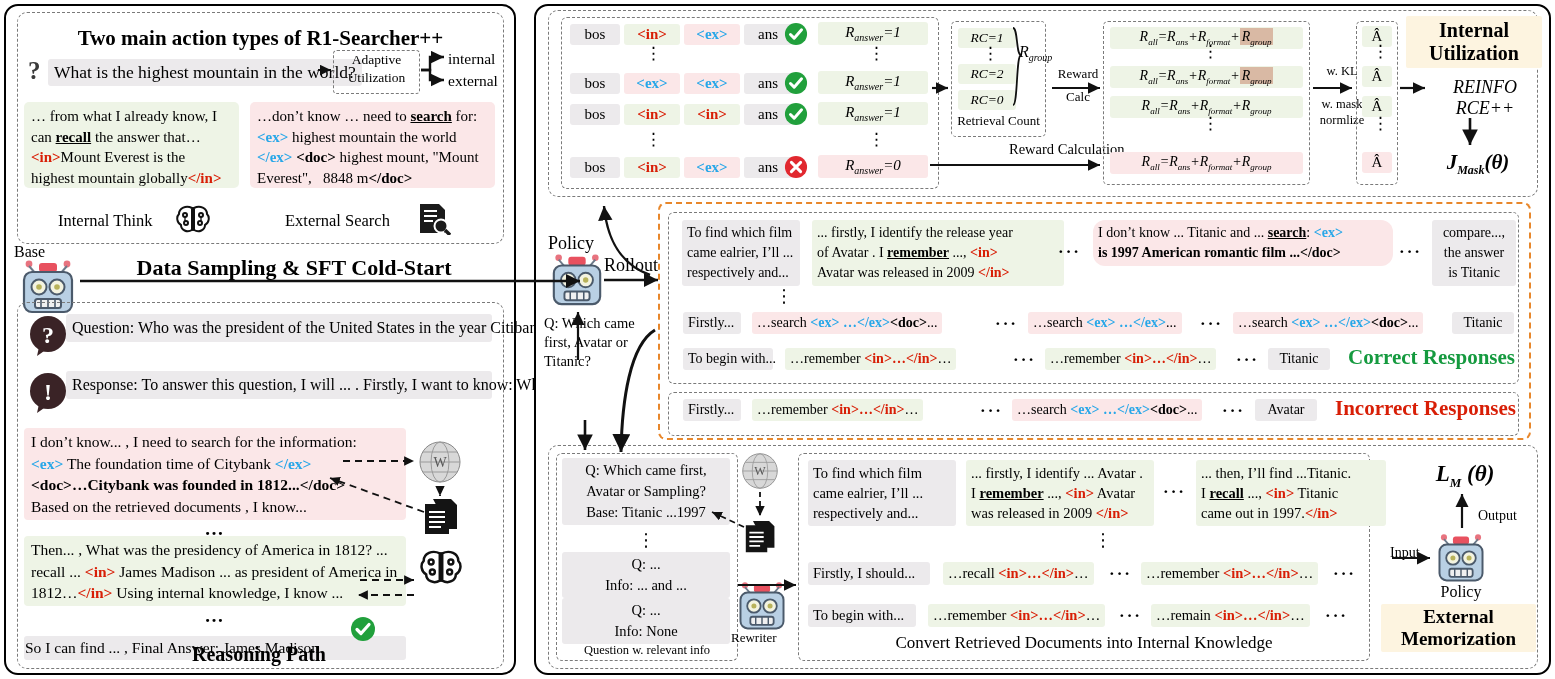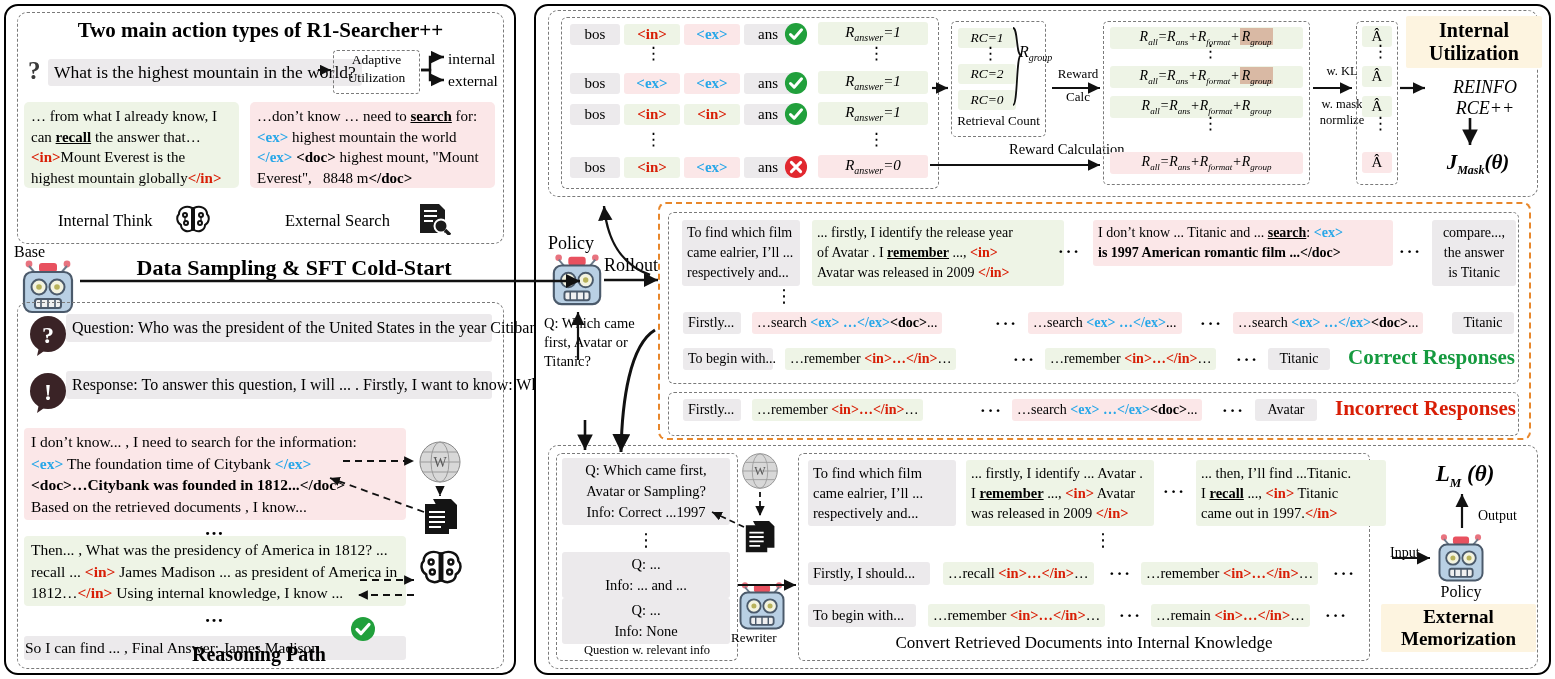--- a/index.html
+++ b/index.html
@@ -39,21 +39,21 @@
 </style>
 </head>
 <body>
 
 <div id="root">
 
   <div class="panel" style="left:4px;top:4px;width:512px;height:671px;"></div>
 
   <div class="dashpanel" style="left:17px;top:12px;width:487px;height:232px;"></div>
 
-  <div class="ttl" style="position:absolute;left:17px;top:18px;width:487px;font-size:21px;">Two main action types of R1-Searcher++</div>
+  <div class="ttl" style="position:absolute;left:17px;top:26px;width:487px;font-size:21px;">Two main action types of R1-Searcher++</div>
 
   <div style="position:absolute;left:28px;top:57px;font-size:25px;font-weight:bold;color:#3a3a3a;">?</div>
   <div class="chip gr" style="position:absolute;left:48px;top:59px;font-size:17.5px;padding:3px 6px;">What is the highest mountain in the world?</div>
 
   <div class="dashpanel" style="left:333px;top:50px;width:87px;height:44px;border-radius:4px;"></div>
   <div class="center" style="position:absolute;left:333px;top:52px;width:87px;font-size:13.5px;">Adaptive</div>
   <div class="center" style="position:absolute;left:333px;top:70px;width:87px;font-size:13.5px;">Utilization</div>
 
   <div style="position:absolute;left:448px;top:50px;font-size:15.5px;">internal</div>
   <div style="position:absolute;left:448px;top:72px;font-size:15.5px;">external</div>
@@ -306,21 +306,21 @@
     <div>To find which film</div>
     <div>came ealrier, I’ll ...</div>
     <div>respectively and...</div>
   </div>
   <div class="chip g" style="position:absolute;left:812px;top:220px;width:252px;font-size:14px;line-height:20px;padding:3px 5px;text-align:left;white-space:normal;">
     <div>... firstly, I identify the release year</div>
     <div>of Avatar . I <span class="ul">remember</span> ..., <span class="red">&lt;in&gt;</span></div>
     <div>Avatar was released in 2009 <span class="red">&lt;/in&gt;</span></div>
   </div>
   <div class="hdots" style="position:absolute;left:1058px;top:242px;font-size:17px;">···</div>
-  <div class="chip p" style="position:absolute;left:1093px;top:220px;width:300px;font-size:14px;line-height:20px;padding:3px 5px;text-align:left;white-space:normal;">
+  <div class="chip p" style="position:absolute;left:1093px;top:220px;width:300px;font-size:14px;line-height:20px;padding:3px 5px;text-align:left;white-space:normal;border-radius:12px;">
     <div>I don’t know ... Titanic and ... <span class="ul">search</span>: <span class="blue">&lt;ex&gt;</span></div>
     <div><span class="bold">is 1997 American romantic  film ...&lt;/doc&gt;</span></div>
   </div>
   <div class="hdots" style="position:absolute;left:1399px;top:242px;font-size:17px;">···</div>
   <div class="chip gr center" style="position:absolute;left:1432px;top:220px;width:84px;font-size:14px;line-height:20px;padding:3px 5px;">
     <div>compare...,</div>
     <div>the answer</div>
     <div>is Titanic</div>
   </div>
 
@@ -350,21 +350,21 @@
   <div class="hdots" style="position:absolute;left:1222px;top:401px;font-size:17px;">···</div>
   <div class="chip gr center" style="position:absolute;left:1255px;top:399px;width:62px;font-size:14px;padding:3px 5px;">Avatar</div>
   <div class="red-txt" style="position:absolute;left:1335px;top:396px;font-size:21px;">Incorrect Responses</div>
 
   <div class="dashpanel" style="left:548px;top:445px;width:990px;height:224px;"></div>
 
   <div class="dashpanel" style="left:556px;top:453px;width:182px;height:208px;border-radius:6px;"></div>
   <div class="chip gr center" style="position:absolute;left:562px;top:458px;width:168px;font-size:14.5px;line-height:21px;padding:2px 4px;">
     <div>Q: Which came first,</div>
     <div>Avatar or Sampling?</div>
-    <div>Info: Correct ...1997</div>
+    <div>Base: Titanic ...1997</div>
   </div>
   <div class="vdots" style="position:absolute;left:562px;top:536px;width:168px;font-size:18px;">⋮</div>
   <div class="chip gr center" style="position:absolute;left:562px;top:552px;width:168px;font-size:14.5px;line-height:21px;padding:2px 4px;">
     <div>Q: ...</div>
     <div>Info: ... and ...</div>
   </div>
   <div class="chip gr center" style="position:absolute;left:562px;top:598px;width:168px;font-size:14.5px;line-height:21px;padding:2px 4px;">
     <div>Q: ...</div>
     <div>Info: None</div>
   </div>

